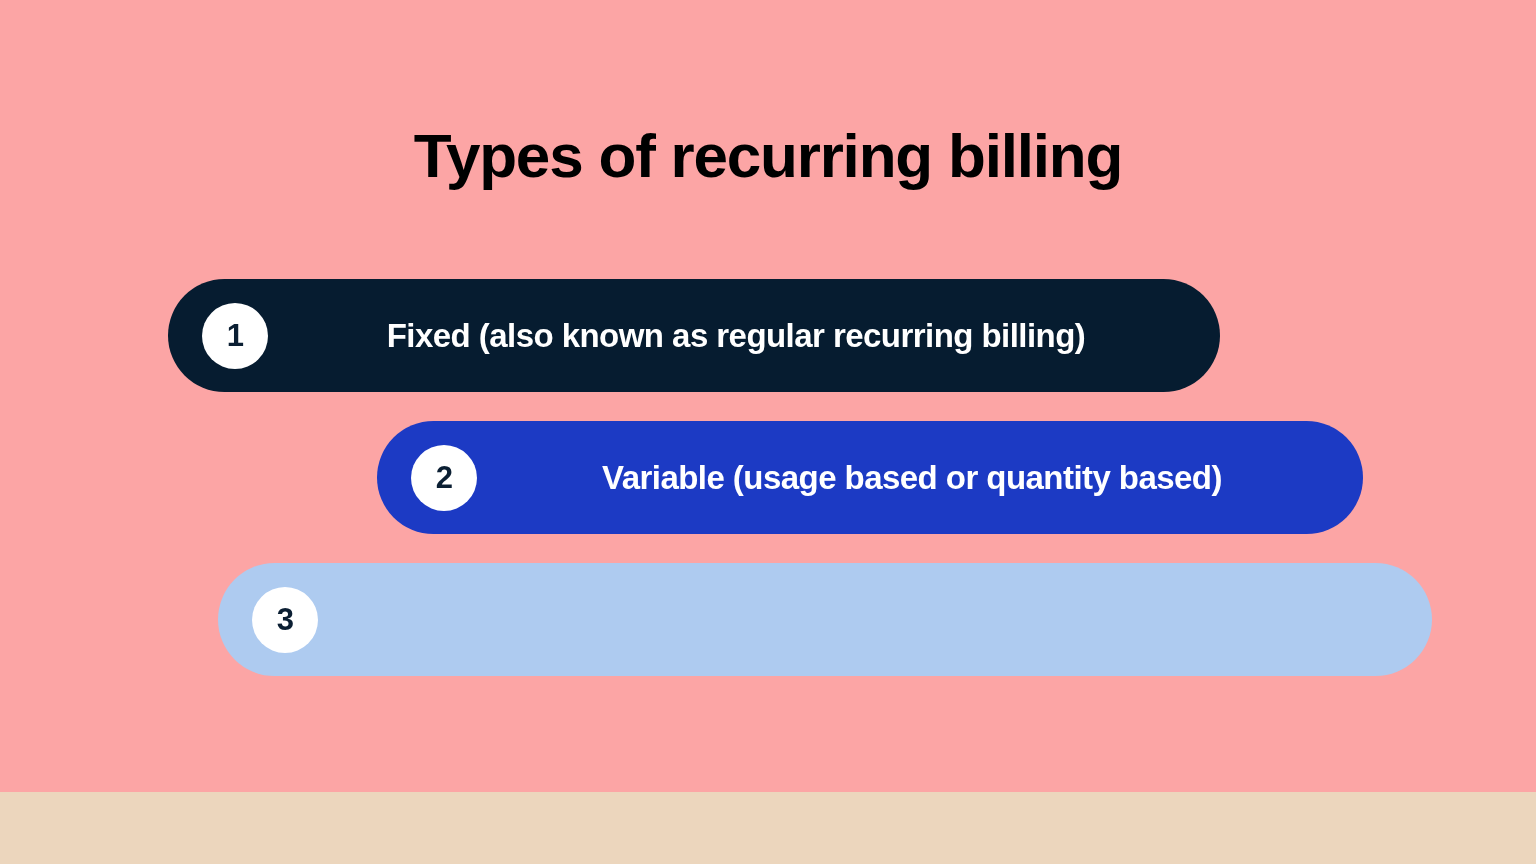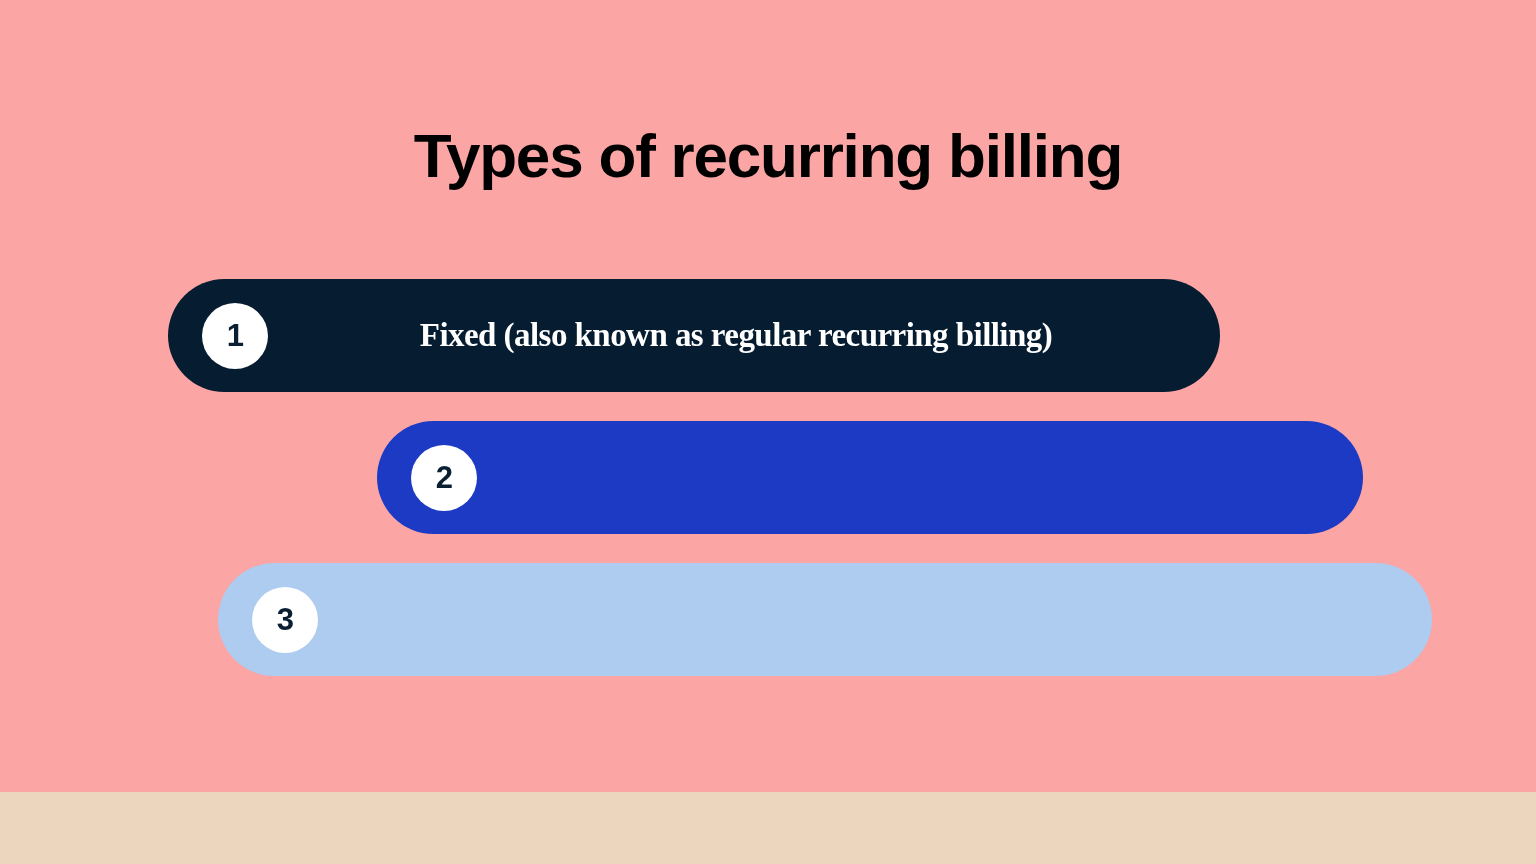--- a/index.html
+++ b/index.html
@@ -98,21 +98,21 @@
   }
 
   
   .pill-label {
     position: absolute;
     left: 108px;
     right: 24px;
     top: 50%;
     transform: translateY(-50%);
     text-align: center;
-    font-family: Liberation Serif, serif;
+    font-family: Liberation Sans, sans-serif;
     font-size: 33px;
     font-weight: 700;
     letter-spacing: -0.55px;
     line-height: 1.2;
     white-space: nowrap;
   }
 
   .label-light { color: #ffffff; }
   .label-dark  { color: #0b1f33; }
 </style>
@@ -127,20 +127,21 @@
     <div class="badge">
       <span class="badge-num">1</span>
     </div>
     <div class="pill-label label-light">Fixed (also known as regular recurring billing)</div>
   </div>
 
   <div class="pill pill-2">
     <div class="badge">
       <span class="badge-num">2</span>
     </div>
+    <div class="pill-label label-light">Variable (usage based or quantity based)</div>
   </div>
 
   <div class="pill pill-3">
     <div class="badge">
       <span class="badge-num">3</span>
     </div>
   </div>
 
 </div>
 

